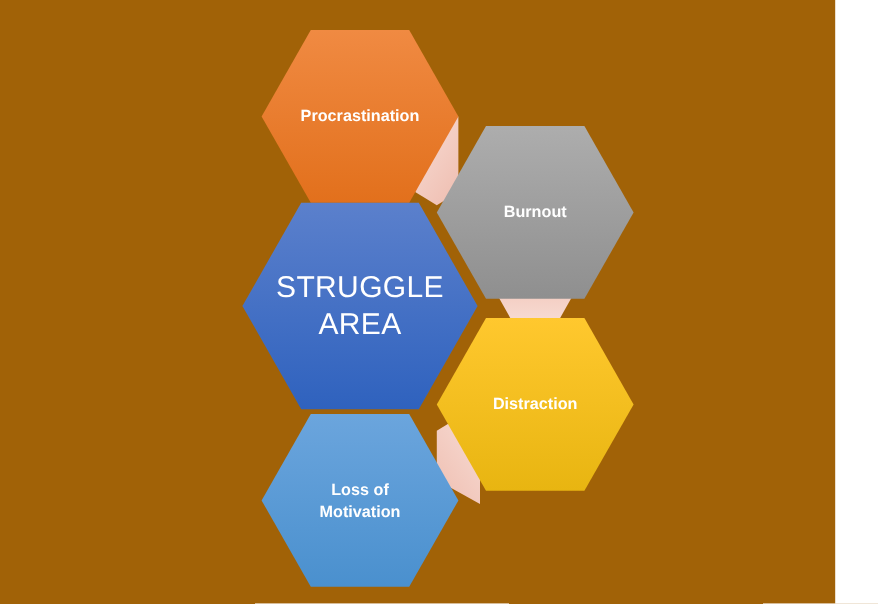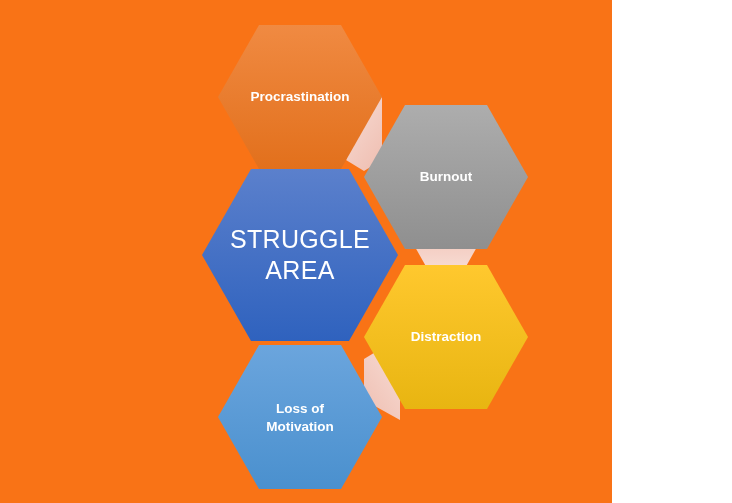--- a/index.html
+++ b/index.html
@@ -6,23 +6,23 @@
   html, body {
     margin: 0;
     padding: 0;
     background: #ffffff;
   }
   body {
     font-family: "Liberation Sans", sans-serif;
   }
   #canvas {
     position: relative;
-    width: 612px;
+    width: 696px;
     height: 503px;
-    background: #f97316;
+    background: #a16207;
     overflow: hidden;
   }
   #diagram-svg {
     position: absolute;
     left: 0;
     top: 0;
     width: 732px;
     height: 503px;
     display: block;
   }

